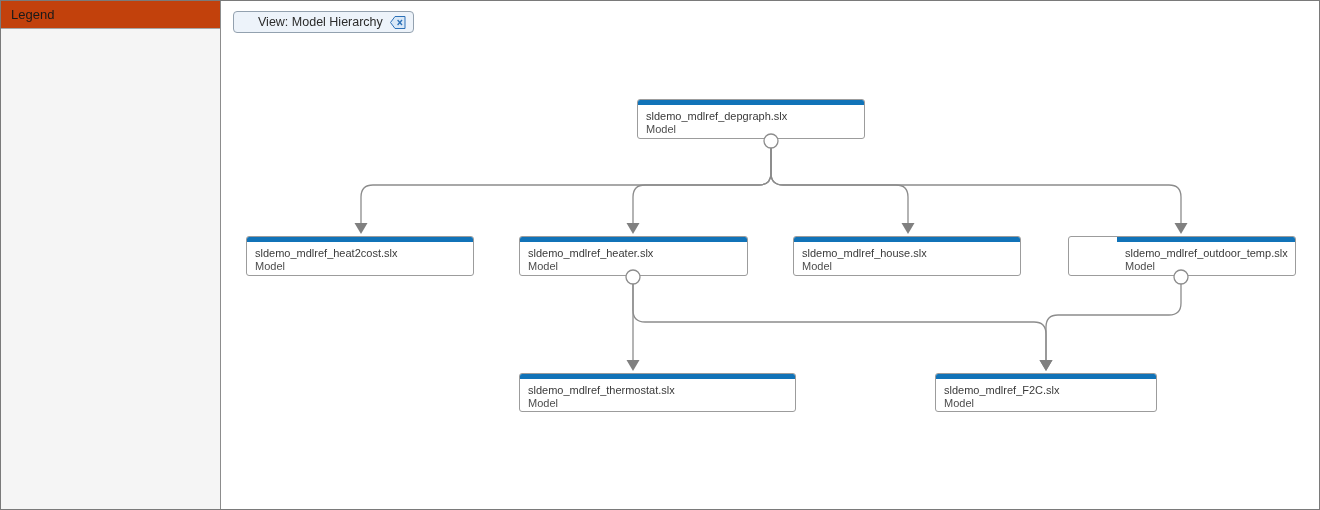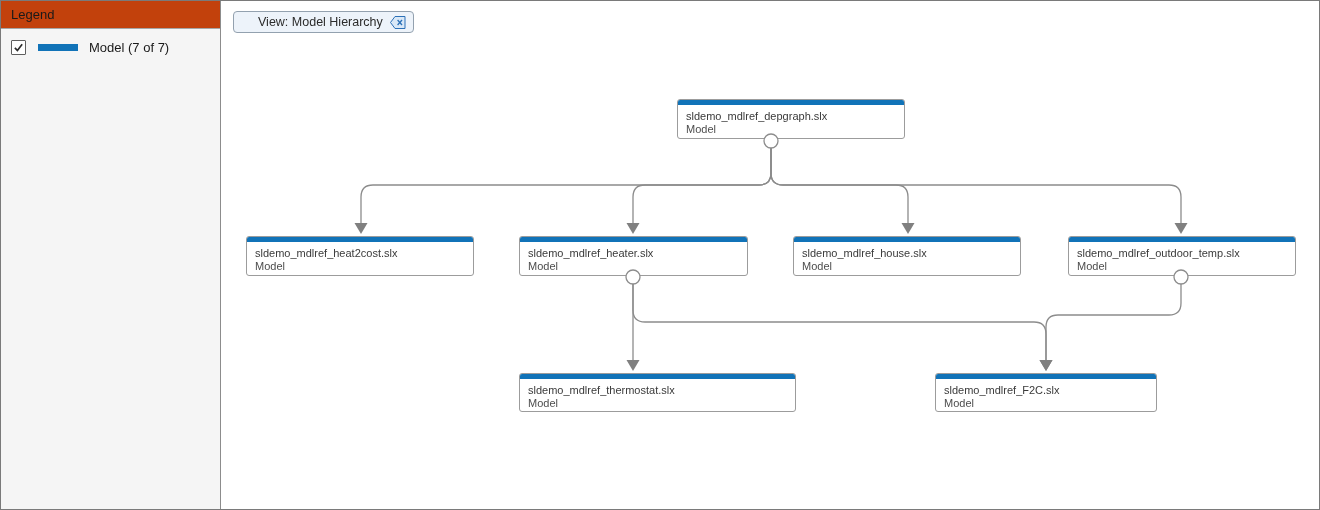--- a/index.html
+++ b/index.html
@@ -49,41 +49,41 @@
         <path d="M 632 283 L 632 361" fill="none" stroke="#8c8c8c" stroke-width="1.3"></path>
         <polygon points="632,370 625.5,359 638.5,359" fill="#808080"></polygon>
         <path d="M 632 283 L 632 309 Q 632 321 644 321 L 1033 321 Q 1045 321 1045 333 L 1045 361" fill="none" stroke="#8c8c8c" stroke-width="1.3"></path>
         <polygon points="1045,370 1038.5,359 1051.5,359" fill="#808080"></polygon>
         <path d="M 1180 283 L 1180 302 Q 1180 314 1168 314 L 1057 314 Q 1045 314 1045 326 L 1045 361" fill="none" stroke="#8c8c8c" stroke-width="1.3"></path>
         <polygon points="1045,370 1038.5,359 1051.5,359" fill="#808080"></polygon>
         <circle cx="770" cy="140" r="7" fill="#ffffff" stroke="#8c8c8c" stroke-width="1.3"></circle>
         <circle cx="632" cy="276" r="7" fill="#ffffff" stroke="#8c8c8c" stroke-width="1.3"></circle>
         <circle cx="1180" cy="276" r="7" fill="#ffffff" stroke="#8c8c8c" stroke-width="1.3"></circle>
       </svg>
-  <div class="node" style="left: 676px; top: 98px; width: 228px; height: 40px;">
+  <div class="node" style="left: 636px; top: 98px; width: 228px; height: 40px;">
     <div class="bar" style="background: rgb(17, 115, 184);"></div>
     <div class="nt">sldemo_mdlref_depgraph.slx</div>
     <div class="ns">Model</div>
   </div>
       <div class="node" style="left: 245px; top: 235px; width: 228px; height: 40px;">
     <div class="bar" style="background: rgb(17, 115, 184);"></div>
     <div class="nt">sldemo_mdlref_heat2cost.slx</div>
     <div class="ns">Model</div>
   </div>
       <div class="node" style="left: 518px; top: 235px; width: 229px; height: 40px;">
     <div class="bar" style="background: rgb(17, 115, 184);"></div>
     <div class="nt">sldemo_mdlref_heater.slx</div>
     <div class="ns">Model</div>
   </div>
       <div class="node" style="left: 792px; top: 235px; width: 228px; height: 40px;">
     <div class="bar" style="background: rgb(17, 115, 184);"></div>
     <div class="nt">sldemo_mdlref_house.slx</div>
     <div class="ns">Model</div>
   </div>
-      <div class="node" style="left: 1067px; top: 235px; width: 228px; height: 40px;">
+      <div class="node" style="left: 1067px; top: 235px; width: 228px; height: 40px; padding-left: 48px;">
     <div class="bar" style="background: rgb(17, 115, 184);"></div>
     <div class="nt">sldemo_mdlref_outdoor_temp.slx</div>
     <div class="ns">Model</div>
   </div>
       <div class="node" style="left: 518px; top: 372px; width: 277px; height: 39px;">
     <div class="bar" style="background: rgb(17, 115, 184);"></div>
     <div class="nt">sldemo_mdlref_thermostat.slx</div>
     <div class="ns">Model</div>
   </div>
       <div class="node" style="left: 934px; top: 372px; width: 222px; height: 39px;">
@@ -99,24 +99,15 @@
       <svg width="16" height="13" viewBox="0 0 16 13">
         <polygon points="5,0.5 15,0.5 15,12.5 5,12.5 0.5,6.5" fill="#d9e8f7" stroke="#2c71b8" stroke-width="1"></polygon>
         <line x1="7.6" y1="4" x2="12" y2="9" stroke="#2c71b8" stroke-width="1.3"></line>
         <line x1="12" y1="4" x2="7.6" y2="9" stroke="#2c71b8" stroke-width="1.3"></line>
       </svg>
     </span>
   </div>
 
   <div id="legend-panel">
     <div id="legend-header">Legend</div>
-    <div class="legend-row">
-      <span class="checkbox">
-        <svg width="11" height="11" viewBox="0 0 12 12">
-          <polyline points="2,6.5 4.8,9.2 10,2.5" fill="none" stroke="#2b2b2b" stroke-width="1.8"></polyline>
-        </svg>
-      </span>
-      <span class="swatch" style="background: rgb(17, 115, 184);"></span>
-      <span class="legend-label">Model (7 of 7)</span>
-    </div>
   </div>
 
 </div>
 
 </body></html>

